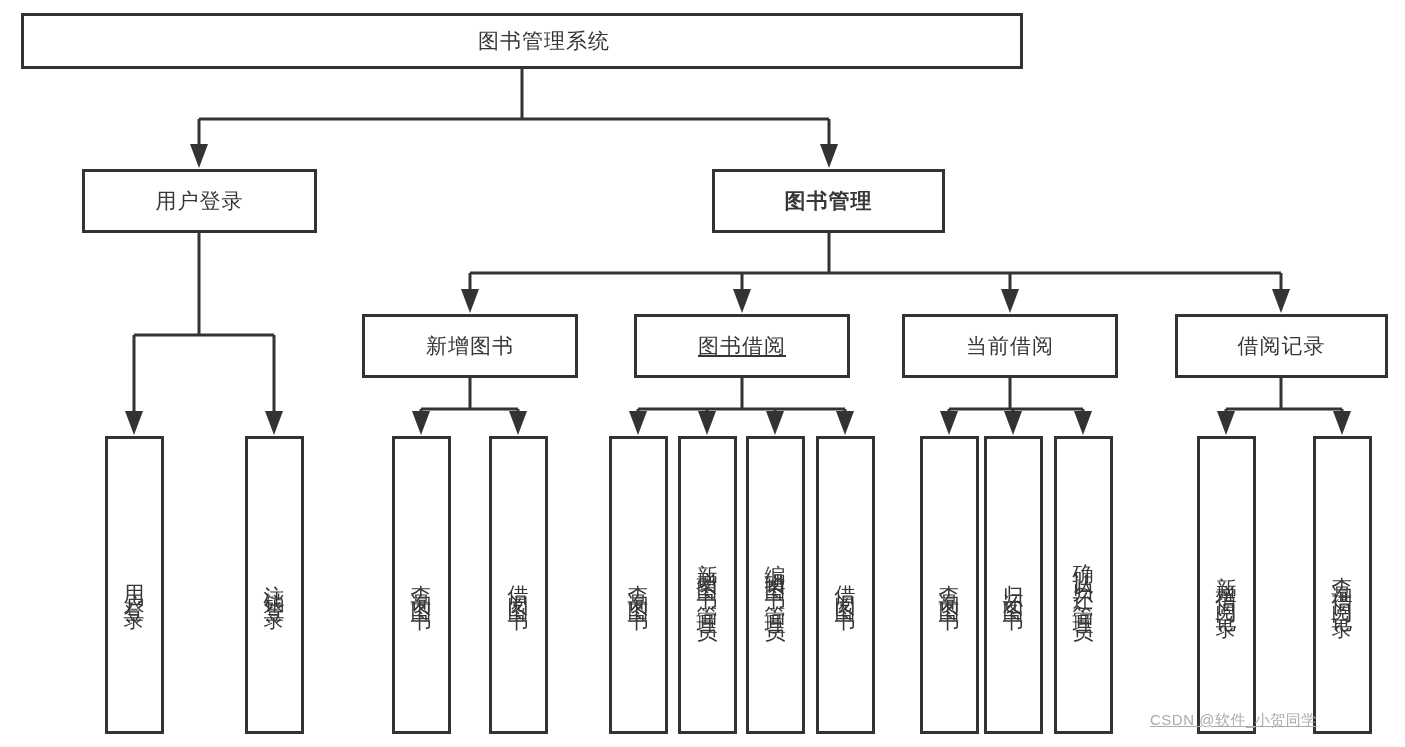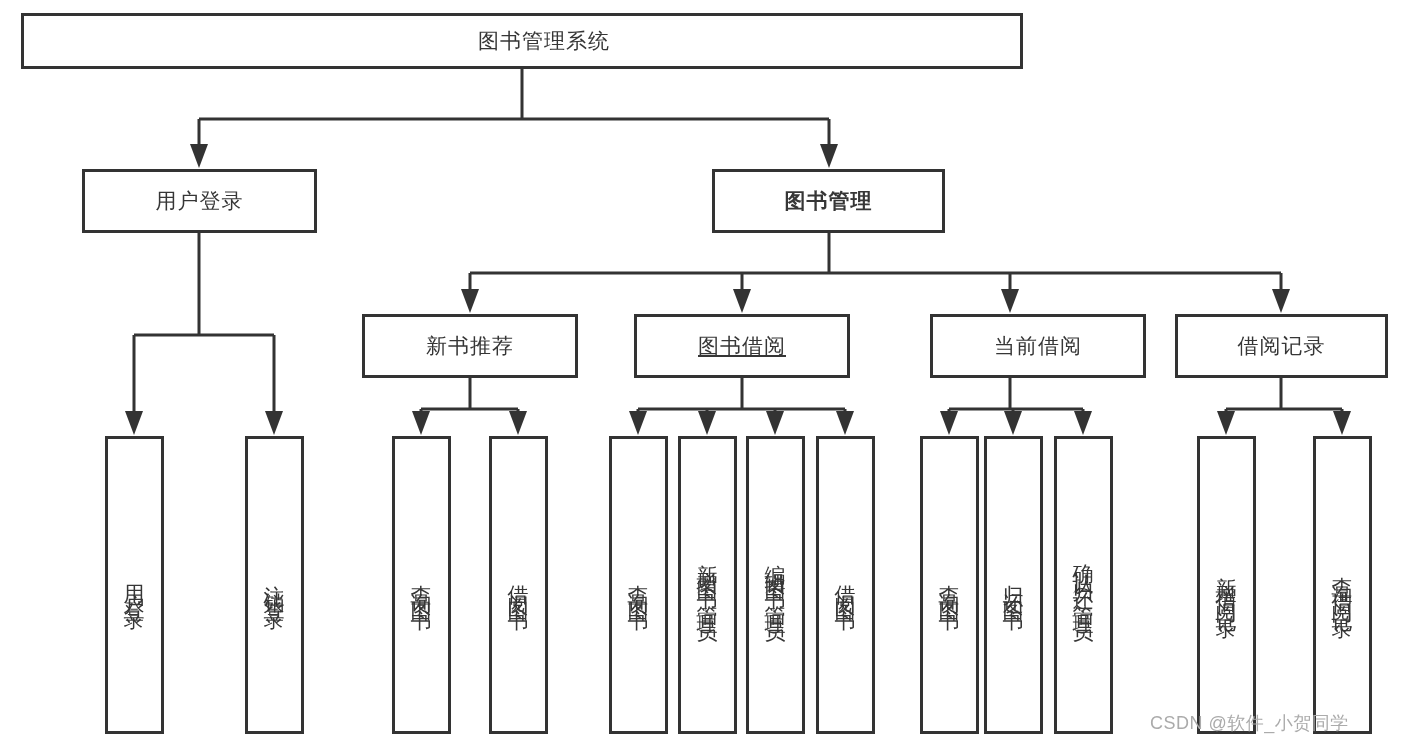--- a/index.html
+++ b/index.html
@@ -36,25 +36,26 @@
     text-orientation:mixed;
     letter-spacing:0.40em;
     line-height:1;
     font-size:21px;
     padding:6px 0;
   }
   .watermark{
     position:absolute;
     left:1150px;top:711px;
     width:255px;
-    font-size:18px;
+    font-size:15px;
     letter-spacing:0.5px;
     color:var(--watermark-color);
     white-space:nowrap;
     z-index:2;
+    text-decoration:underline;
   }
 </style>
 </head>
 <body>
 
 <div class="canvas">
 
   <svg class="connectors" width="1405" height="747" viewBox="0 0 1405 747">
 
     <path d="M522 69 V119 M199 119 H829 M199 119 V148 M829 119 V148"></path>
@@ -89,23 +90,23 @@
     <path d="M1281 378 V409 M1226 409 H1342 M1226 409 V415 M1342 409 V415"></path>
     <polygon points="1217,411 1235,411 1226,435"></polygon>
     <polygon points="1333,411 1351,411 1342,435"></polygon>
   </svg>
 
   <div class="box" style="left:21px;top:13px;width:1002px;height:56px;padding-left:44px;">图书管理系统</div>
 
   <div class="box" style="left:82px;top:169px;width:235px;height:64px;">用户登录</div>
   <div class="box" style="left:712px;top:169px;width:233px;height:64px;font-weight:bold;">图书管理</div>
 
-  <div class="box" style="left:362px;top:314px;width:216px;height:64px;">新书推荐</div>
+  <div class="box" style="left:362px;top:314px;width:216px;height:64px;">新增图书</div>
   <div class="box" style="left:634px;top:314px;width:216px;height:64px;text-decoration:underline;">图书借阅</div>
-  <div class="box" style="left:902px;top:314px;width:216px;height:64px;margin-left:28px;">当前借阅</div>
+  <div class="box" style="left:902px;top:314px;width:216px;height:64px;">当前借阅</div>
   <div class="box" style="left:1175px;top:314px;width:213px;height:64px;">借阅记录</div>
 
   <div class="box leaf" style="left:105px;top:436px;width:59px;height:298px;">用户登录</div>
   <div class="box leaf" style="left:245px;top:436px;width:59px;height:298px;">注销登录</div>
   <div class="box leaf" style="left:392px;top:436px;width:59px;height:298px;">查询图书</div>
   <div class="box leaf" style="left:489px;top:436px;width:59px;height:298px;">借阅图书</div>
   <div class="box leaf" style="left:609px;top:436px;width:59px;height:298px;">查询图书</div>
   <div class="box leaf" style="left:678px;top:436px;width:59px;height:298px;">新增图书（管理员）</div>
   <div class="box leaf" style="left:746px;top:436px;width:59px;height:298px;">编辑图书（管理员）</div>
   <div class="box leaf" style="left:816px;top:436px;width:59px;height:298px;">借阅图书</div>

